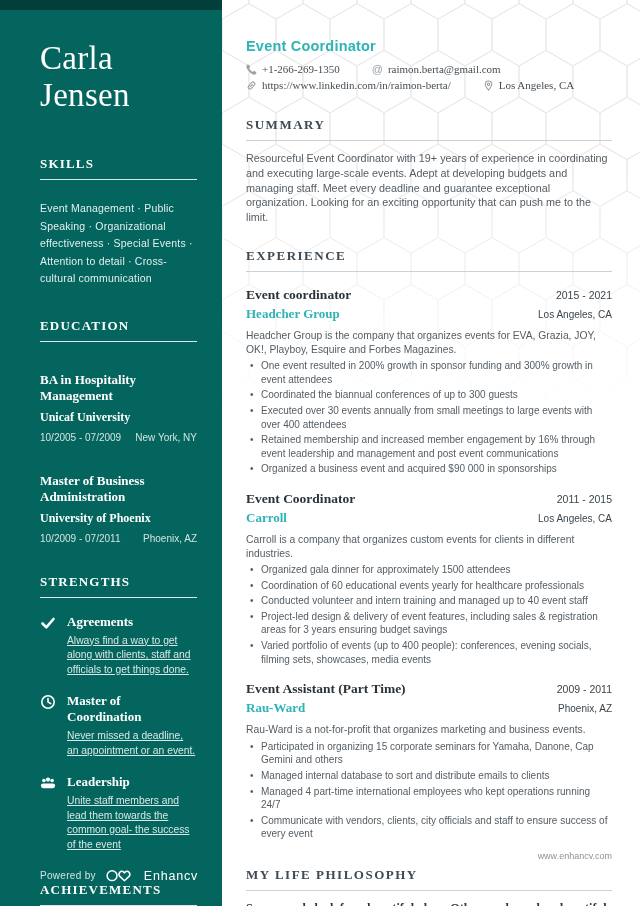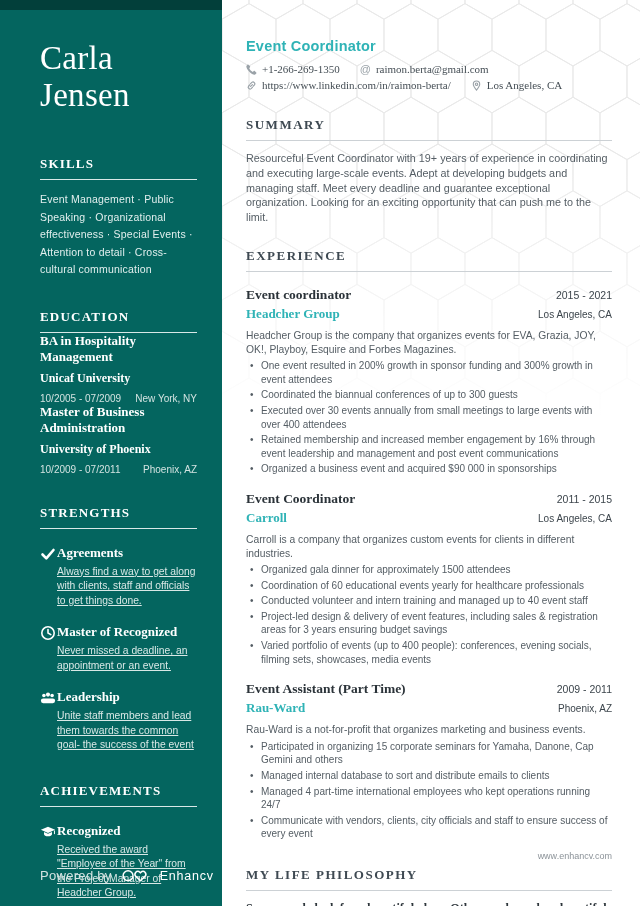--- a/index.html
+++ b/index.html
@@ -11,48 +11,48 @@
   
   .sidebar { position:relative; flex:0 0 222px; width:222px; background:var(--sidebar-bg,#04655f);
              color:#fff; padding:36px 25px 0 40px; }
   .topbar { position:absolute; top:0; left:0; width:100%; height:10px; background:var(--sidebar-top,#023f3a); }
   .name { font-family:"Liberation Serif","DejaVu Serif",serif; font-size:33px; font-weight:400;
           letter-spacing:.3px; margin-top:4px; }
   .side-sec { margin-top:30px; }
   .side-sec h2 { font-family:"Liberation Serif","DejaVu Serif",serif; font-size:13px; font-weight:700;
                  letter-spacing:1.2px; padding-bottom:7px; border-bottom:1px solid rgba(255,255,255,.85); }
   .side-sec.skills { margin-top:42px; }
-  .skills-text { margin-top:11px; font-size:10.5px; line-height:17.5px; color:#e2efee; letter-spacing:.2px; }
-
-  .edu { margin-top:0; }
+  .skills-text { margin-top:20px; font-size:10.5px; line-height:17.5px; color:#e2efee; letter-spacing:.2px; }
+
+  .edu { margin-top:30px; }
   .edu-degree { font-family:"Liberation Serif","DejaVu Serif",serif; font-size:13px; font-weight:700; line-height:16px; }
   .edu-school { font-family:"Liberation Serif","DejaVu Serif",serif; font-size:12px; font-weight:700; margin-top:6px; }
   .edu-meta { display:flex; justify-content:space-between; font-size:10px; color:#d3e3e1; margin-top:7px; }
 
-  .str-item { display:flex; margin-top:16px; }
+  .str-item { display:flex; gap:10px; margin-top:16px; }
   .s-icon { flex:0 0 17px; width:17px; height:17px; margin-top:1px; }
   .s-icon svg { width:16px; height:16px; display:block; }
   .str-title { font-family:"Liberation Serif","DejaVu Serif",serif; font-size:13px; font-weight:700; }
   .str-text { margin-top:4px; font-size:10.3px; line-height:14.5px; color:#d9e8e6;text-decoration:underline; }
 
   .sidebar-footer { position:absolute; bottom:22px; left:40px; display:flex; align-items:center; gap:9px; }
-  .pwd { font-size:13px; color:#d3e3e1; letter-spacing:.3px; }
+  .pwd { font-size:10px; color:#d3e3e1; letter-spacing:.3px; }
   .brand-logo svg { display:block; }
   .brand { font-size:12.5px; color:#fff; letter-spacing:.8px; }
 
   
   .main { position:relative; flex:1; }
   .hexwrap { position:absolute; top:0; left:0; width:418px; height:430px; overflow:hidden; z-index:0; }
   .hex-fade { position:absolute; top:0; left:0; width:100%; height:100%;
               background:linear-gradient(180deg, rgba(255,255,255,0) 35%, #ffffff 97%); }
   .content { position:relative; z-index:2; padding:38px 28px 0 24px; }
 
   .role { color:var(--accent,#2fb3b6); font-size:14.5px; font-weight:700; letter-spacing:.2px; }
   .contact { margin-top:9px; font-family:"Liberation Serif","DejaVu Serif",serif; font-size:11px; color:#454e55; }
-  .c-row { display:flex; gap:20px; margin-top:4px; align-items:center; }
+  .c-row { display:flex; gap:32px; margin-top:4px; align-items:center; }
   .c-item { display:flex; align-items:center; gap:5px; }
   .ci { display:flex; align-items:center; color:#9aa2a8; }
   .at-glyph { font-family:"Liberation Sans",sans-serif; font-size:11px; color:#9aa2a8; }
 
   .m-sec h2 { font-family:"Liberation Serif","DejaVu Serif",serif; font-size:13px; font-weight:700;
               letter-spacing:1.5px; color:var(--heading,#3e4952); padding-bottom:7px;
               border-bottom:1px solid #ccd1d5; }
   .m-sec.summary { margin-top:26px; }
   .m-sec.experience { margin-top:23px; }
   .m-sec.philosophy { margin-top:26px; }
@@ -132,21 +132,21 @@
           </div>
 
           <div class="str-item">
             <span class="s-icon">
               <svg viewBox="0 0 16 16" fill="none" stroke="#fff" stroke-width="1.6">
                 <circle cx="8" cy="8" r="6.2"></circle>
                 <path d="M8 4.5 V8 L10.8 9.6" stroke-linecap="round"></path>
               </svg>
             </span>
             <div class="str-body">
-              <div class="str-title">Master of Recognized</div>
+              <div class="str-title">Master of Coordination</div>
               <div class="str-text">Never missed a deadline, an appointment or an event.</div>
             </div>
           </div>
 
           <div class="str-item">
             <span class="s-icon">
               <svg viewBox="0 0 18 14" fill="#fff">
                 <circle cx="4.4" cy="4.2" r="2"></circle>
                 <circle cx="13.6" cy="4.2" r="2"></circle>
                 <circle cx="9" cy="3.2" r="2.3"></circle>

